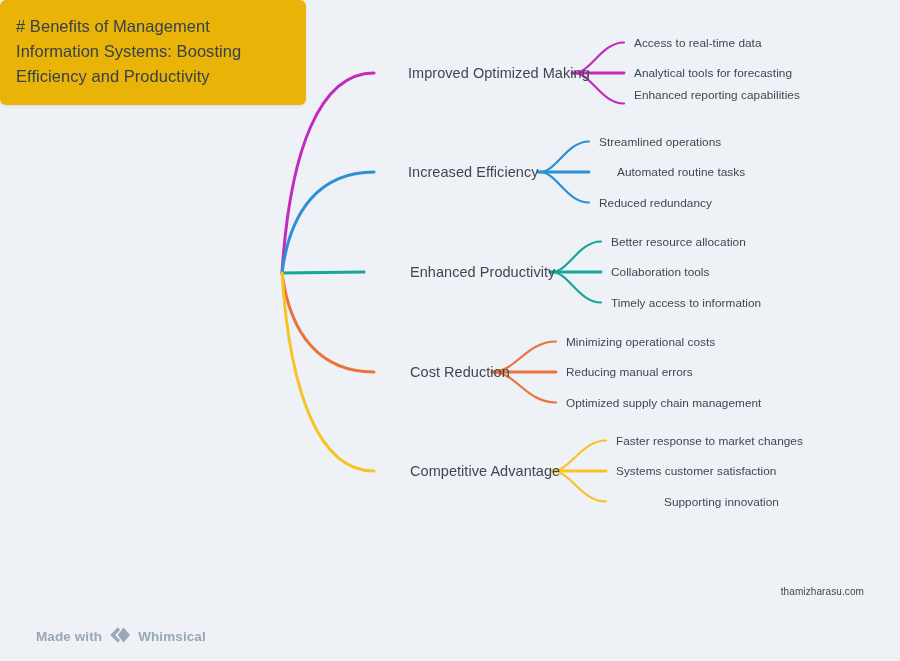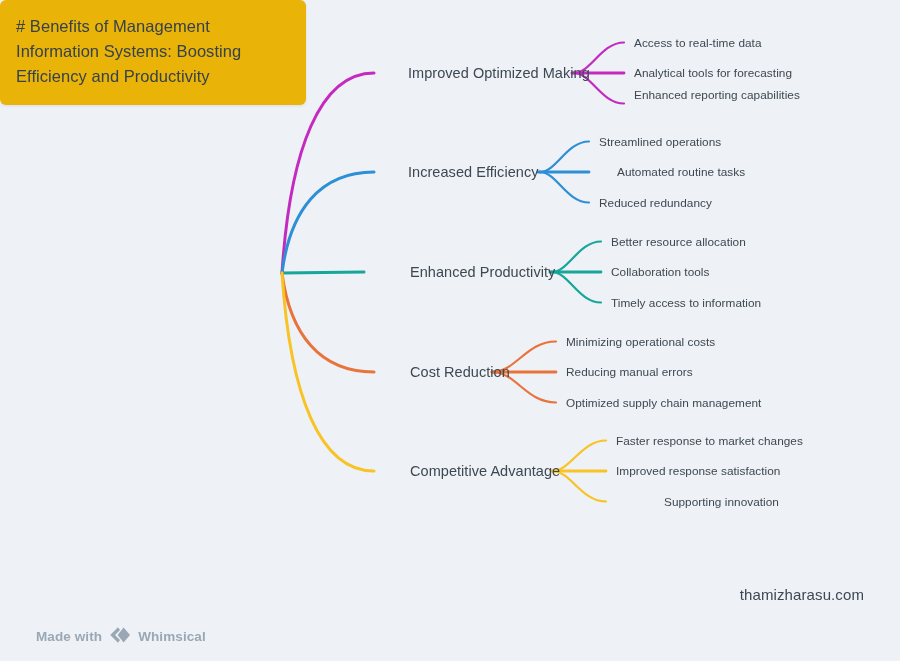--- a/index.html
+++ b/index.html
@@ -61,21 +61,21 @@
     font-size: 11.8px;
     color: #3d4852;
     letter-spacing: 0.04px;
     transform: translateY(-50%);
   }
   
   #site-credit {
     position: absolute;
     right: 36px;
     top: 586px;
-    font-size: 15px;
+    font-size: 10px;
     color: #3d4852;
     letter-spacing: 0.1px;
   }
   #made-with {
     position: absolute;
     left: 36px;
     top: 626px;
     display: flex;
     align-items: center;
     gap: 7px;
@@ -137,21 +137,21 @@
       <div class="node branch-label" style="left: 410px; top: 272px;">Enhanced Productivity</div>
       <div class="node leaf-label" style="left: 611px; top: 241.5px;">Better resource allocation</div>
       <div class="node leaf-label" style="left: 611px; top: 272px;">Collaboration tools</div>
       <div class="node leaf-label" style="left: 611px; top: 302.5px;">Timely access to information</div>
       <div class="node branch-label" style="left: 410px; top: 372px;">Cost Reduction</div>
       <div class="node leaf-label" style="left: 566px; top: 341.5px;">Minimizing operational costs</div>
       <div class="node leaf-label" style="left: 566px; top: 372px;">Reducing manual errors</div>
       <div class="node leaf-label" style="left: 566px; top: 402.5px;">Optimized supply chain management</div>
       <div class="node branch-label" style="left: 410px; top: 471px;">Competitive Advantage</div>
       <div class="node leaf-label" style="left: 616px; top: 440.5px;">Faster response to market changes</div>
-      <div class="node leaf-label" style="left: 616px; top: 471px;">Improved response satisfaction</div>
+      <div class="node leaf-label" style="left: 616px; top: 471px;">Systems customer satisfaction</div>
       <div class="node leaf-label" style="left: 616px; top: 501.5px; margin-left: 48px;">Supporting innovation</div>
     </div>
 
   <div id="site-credit">thamizharasu.com</div>
 
   <div id="made-with">
     <span>Made with</span>
     <span id="whimsical-logo-icon">
       <svg width="22" height="18" viewBox="0 0 22 18" xmlns="http://www.w3.org/2000/svg">
         <path d="M9.0 1.2 L1.2 9.0 L9.0 16.8 L11.0 14.0 L6.0 9.0 L11.0 4.0 Z" fill="#9aa8b5"></path>

